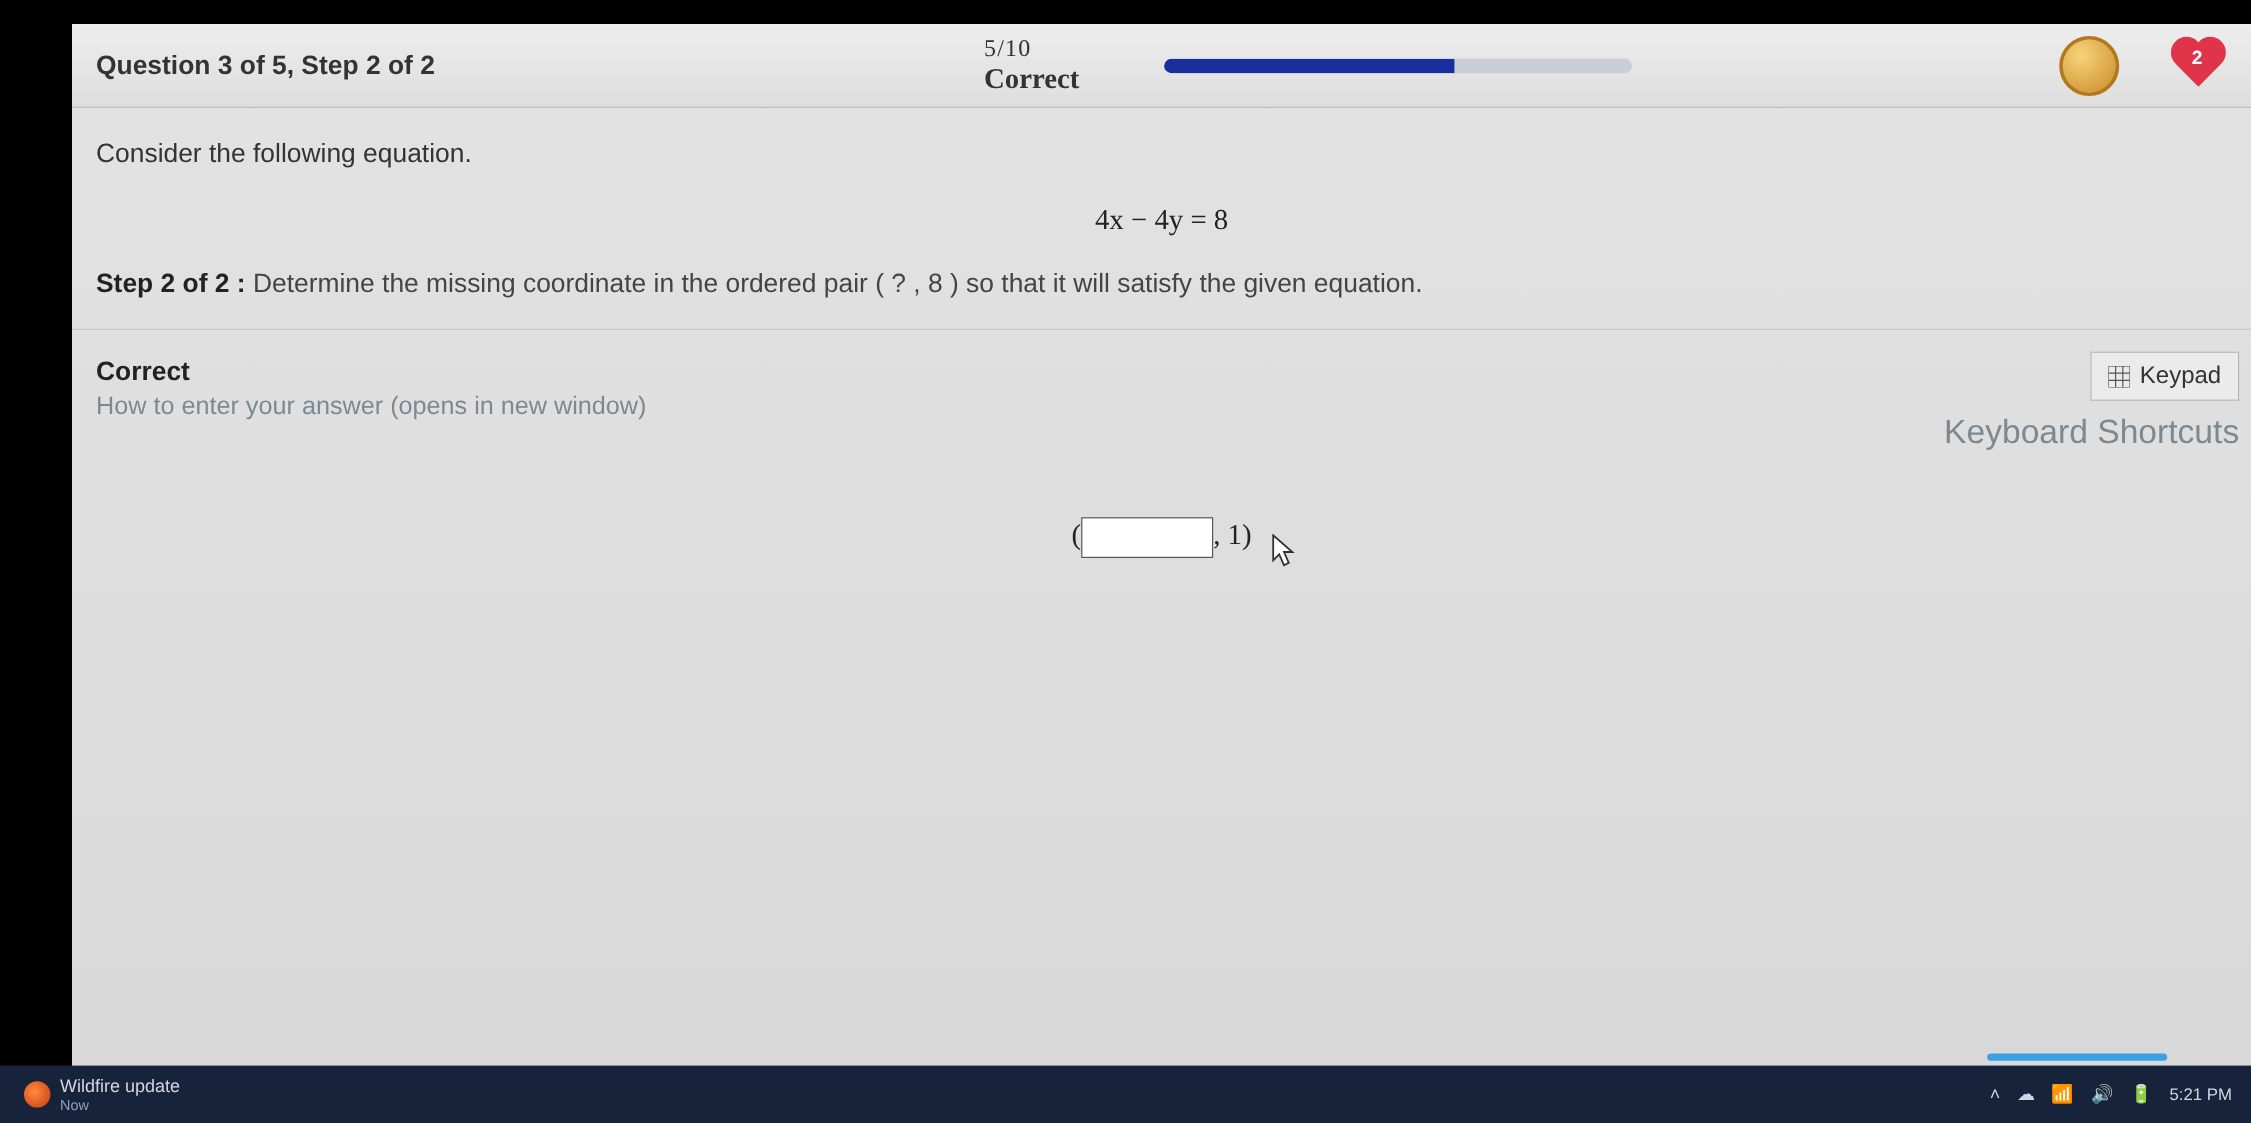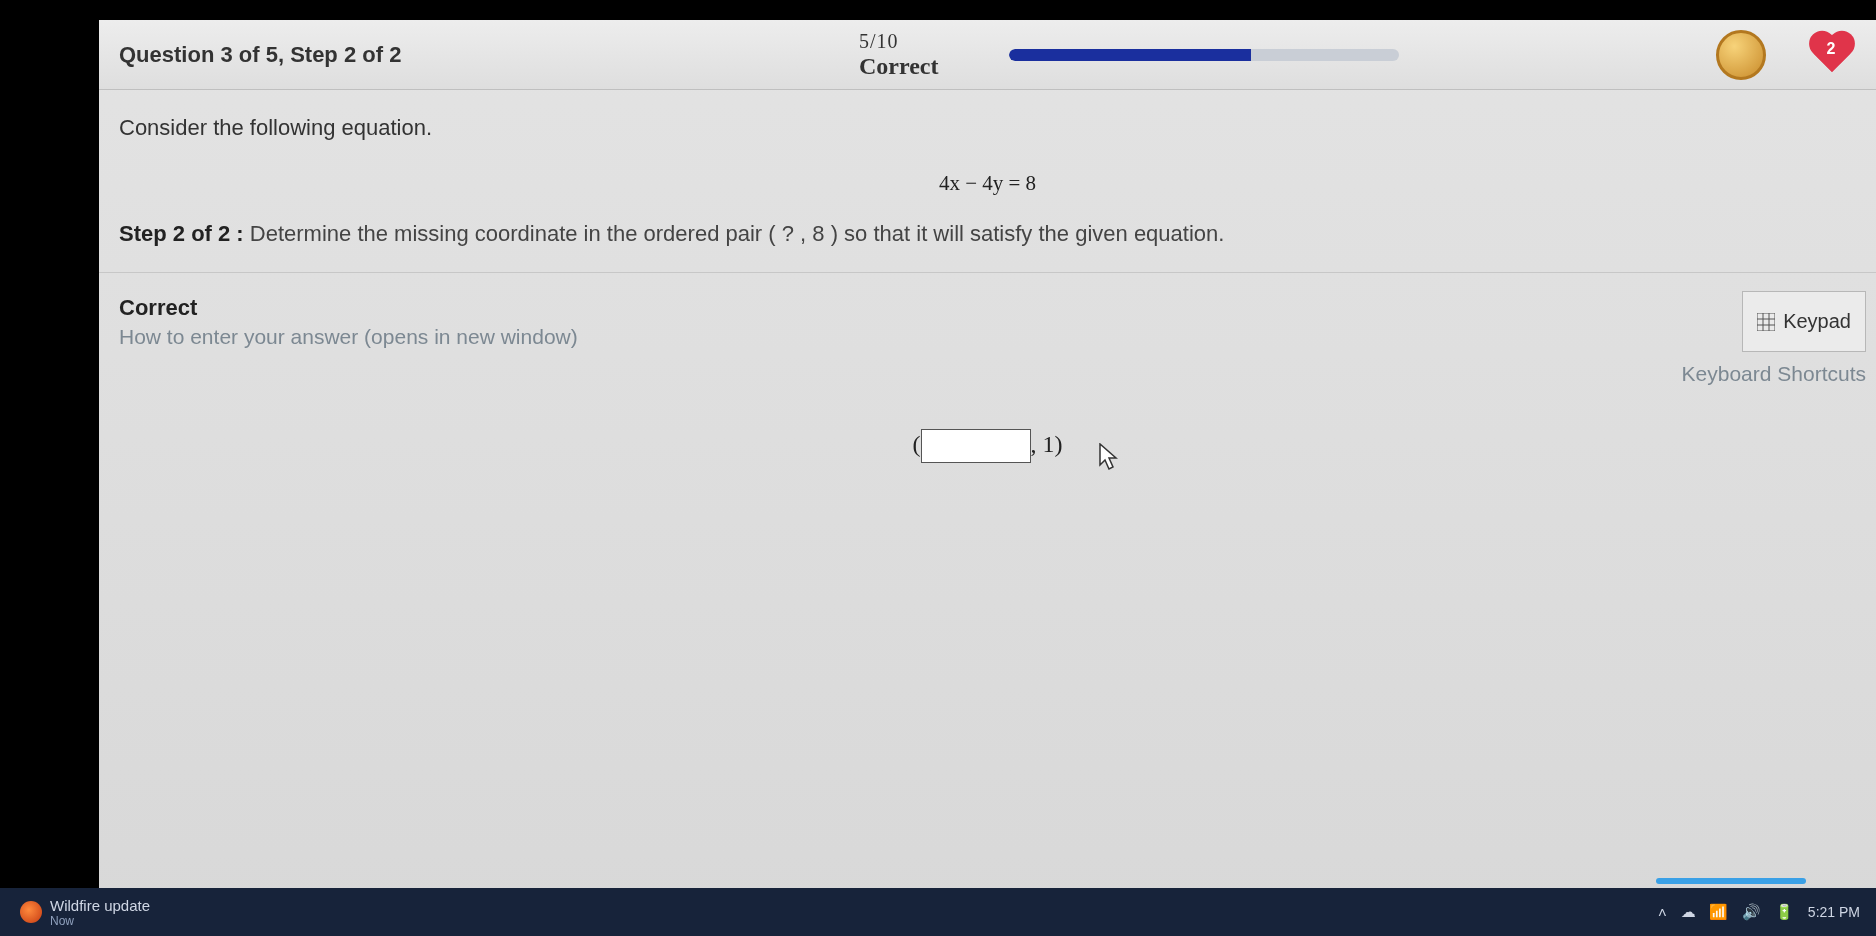--- a/index.html
+++ b/index.html
@@ -11,21 +11,20 @@
     overflow: hidden;
     position: relative;
   }
   .app {
     position: absolute;
     top: 20px;
     left: 60px;
     right: 0;
     bottom: 0;
     background: linear-gradient(to bottom, #e3e3e3, #d8d8d8);
-    margin-left: 39px;
   }
   .header {
     display: flex;
     align-items: center;
     height: 70px;
     border-bottom: 1px solid #bfbfbf;
     background: linear-gradient(to bottom, #ededed, #dedede);
     padding: 0 20px;
   }
   .question-label {
@@ -92,21 +91,21 @@
     padding: 25px 20px;
     border-bottom: 1px solid #c7c7c7;
   }
   .intro {
     font-size: 22px;
     color: #333;
   }
   .equation {
     text-align: center;
     font-family: "Cambria Math", "Times New Roman", serif;
-    font-size: 21px;
+    font-size: 24px;
     margin: 30px 0 25px 0;
     color: #222;
   }
   .step-line {
     font-size: 22px;
     color: #444;
     margin-top: 10px;
   }
   .step-line b { font-weight: 700; color: #222; }
 
@@ -125,31 +124,31 @@
     top: 18px;
     right: 10px;
     text-align: right;
   }
   .keypad-btn {
     display: inline-flex;
     align-items: center;
     gap: 8px;
     border: 1px solid #b7b7b7;
     background: #ebebeb;
-    padding: 18px 14px;
+    padding: 8px 14px;
     font-size: 20px;
     color: #333;
     cursor: pointer;
   }
   .keypad-icon {
     width: 18px; height: 18px;
     display: inline-block;
   }
   .kb-shortcuts {
-    font-size: 21px;
+    font-size: 28px;
     color: #7c8892;
     margin-top: 10px;
   }
 
   .input-area {
     text-align: center;
     margin-top: 80px;
     font-family: "Cambria Math", "Times New Roman", serif;
     font-size: 24px;
     color: #222;

